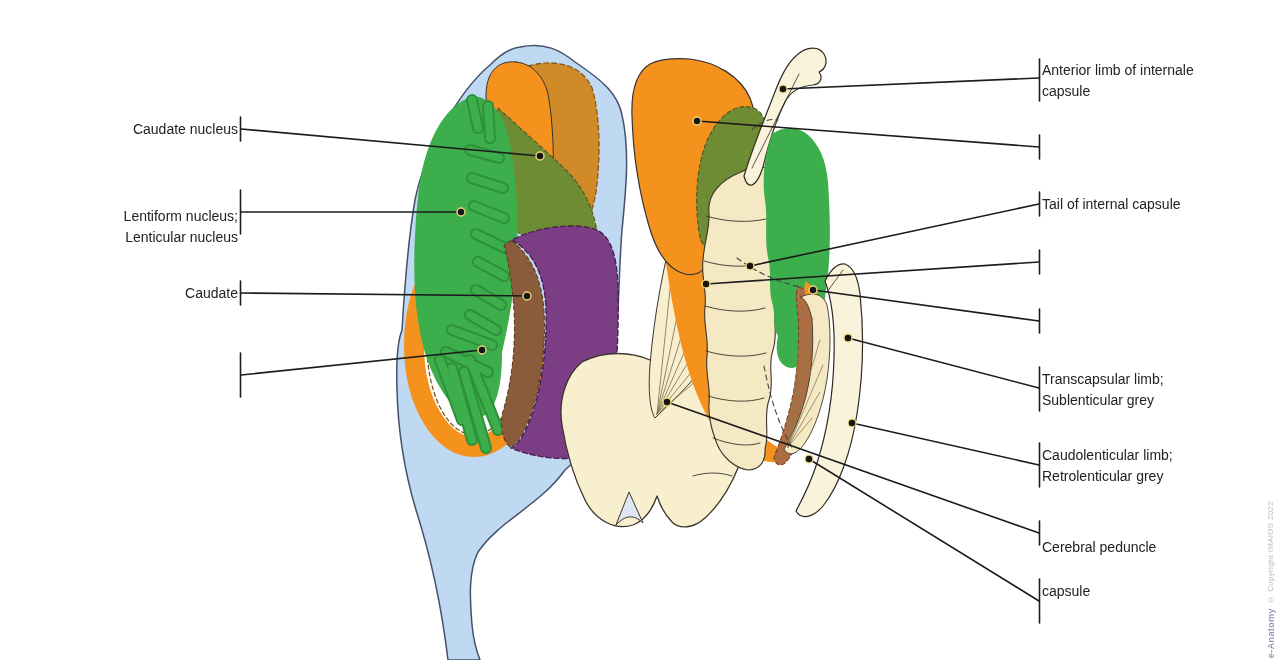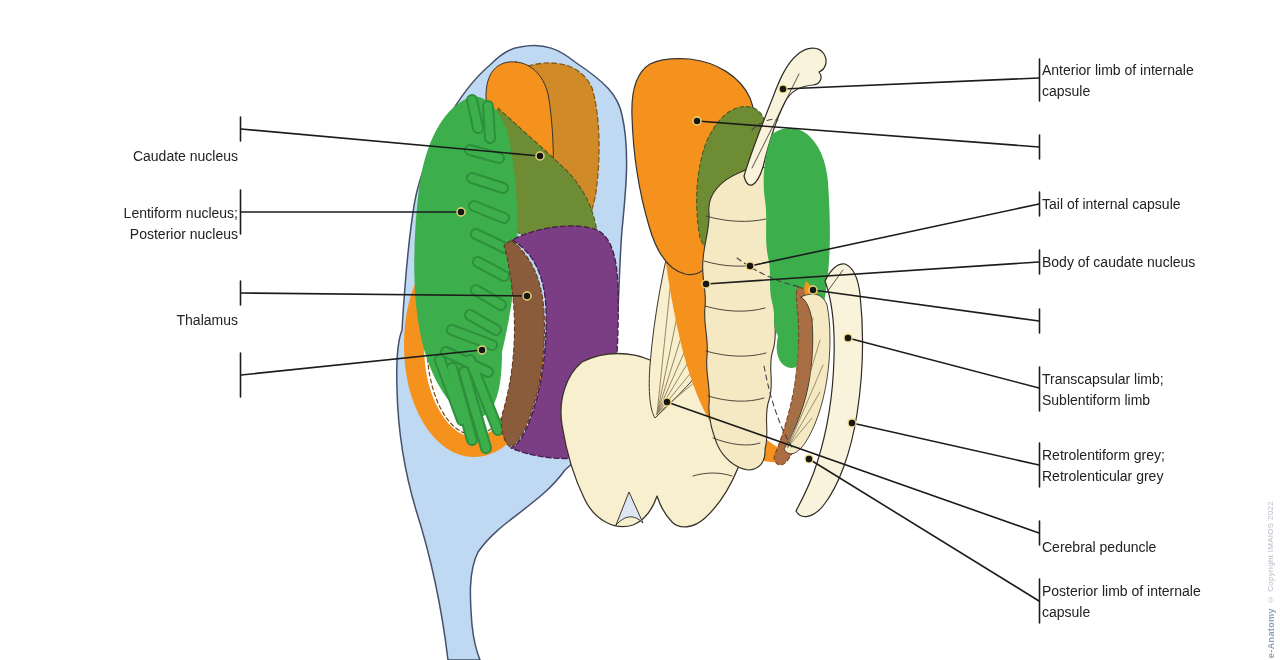--- a/index.html
+++ b/index.html
@@ -2,21 +2,21 @@
 <html><head>
 <meta charset="utf-8">
 <style>
   html,body{margin:0;padding:0;background:#fff;}
   #stage{position:relative;width:1280px;height:660px;background:#ffffff;overflow:hidden;
          font-family:"Liberation Sans",sans-serif;}
   #art{position:absolute;left:0;top:0;}
   .lbl{position:absolute;font-size:14px;line-height:20.5px;color:#222;white-space:nowrap;}
   .lbl span{display:block;}
   .lbl span:empty{display:none;}
-  .lbl.left{right:1042px;text-align:right;margin-top:27px;}
+  .lbl.left{right:1042px;text-align:right;}
   .lbl.right{left:1042px;text-align:left;}
   .watermark{position:absolute;right:0;bottom:2px;writing-mode:vertical-rl;
              transform:rotate(180deg);line-height:1.05;}
   .watermark .brand{font-size:9px;font-weight:bold;color:#8f9db0;letter-spacing:.4px;}
   .watermark .copy{font-size:8px;color:#b4bdc9;letter-spacing:.3px;}
 </style>
 </head>
 <body>
 
 <div id="stage">
@@ -239,55 +239,50 @@
     <circle cx="852" cy="423" r="4"></circle>
         <circle cx="667" cy="402" r="4"></circle>
     <circle cx="809" cy="459" r="4"></circle>
   </g>
 </svg>
 
 <div class="lbl left" style="top:119px">
   <span>Caudate nucleus</span>
 
 </div>
-<div class="lbl left" style="top:176px">
+<div class="lbl left" style="top:206px">
   <span>Lentiform nucleus;</span>
-  <span>Posterior nucleus</span>
+  <span>Lenticular nucleus</span>
 </div>
 <div class="lbl left" style="top:283px">
-  <span>Thalamus</span>
+  <span>Caudate</span>
 
 </div>
 
 <div class="lbl right" style="top:60px">
   <span>Anterior limb of internale</span>
   <span>capsule</span>
 </div>
 <div class="lbl right" style="top:194px">
   <span>Tail of internal capsule</span>
 
 </div>
-<div class="lbl right" style="top:252px">
-  <span>Body of caudate nucleus</span>
-
-</div>
 <div class="lbl right" style="top:369px">
   <span>Transcapsular limb;</span>
-  <span>Sublentiform limb</span>
+  <span>Sublenticular grey</span>
 </div>
 <div class="lbl right" style="top:445px">
-  <span>Retrolentiform grey;</span>
+  <span>Caudolenticular limb;</span>
   <span>Retrolenticular grey</span>
 </div>
 <div class="lbl right" style="top:537px">
   <span>Cerebral peduncle</span>
 
 </div>
 <div class="lbl right" style="top:581px">
-  <span>Posterior limb of internale</span>
   <span>capsule</span>
 </div>
 
 <div class="watermark">
   <span class="brand">e-Anatomy</span>
   <span class="copy">© Copyright IMAIOS 2022</span>
 </div>
 
 </div>
 

